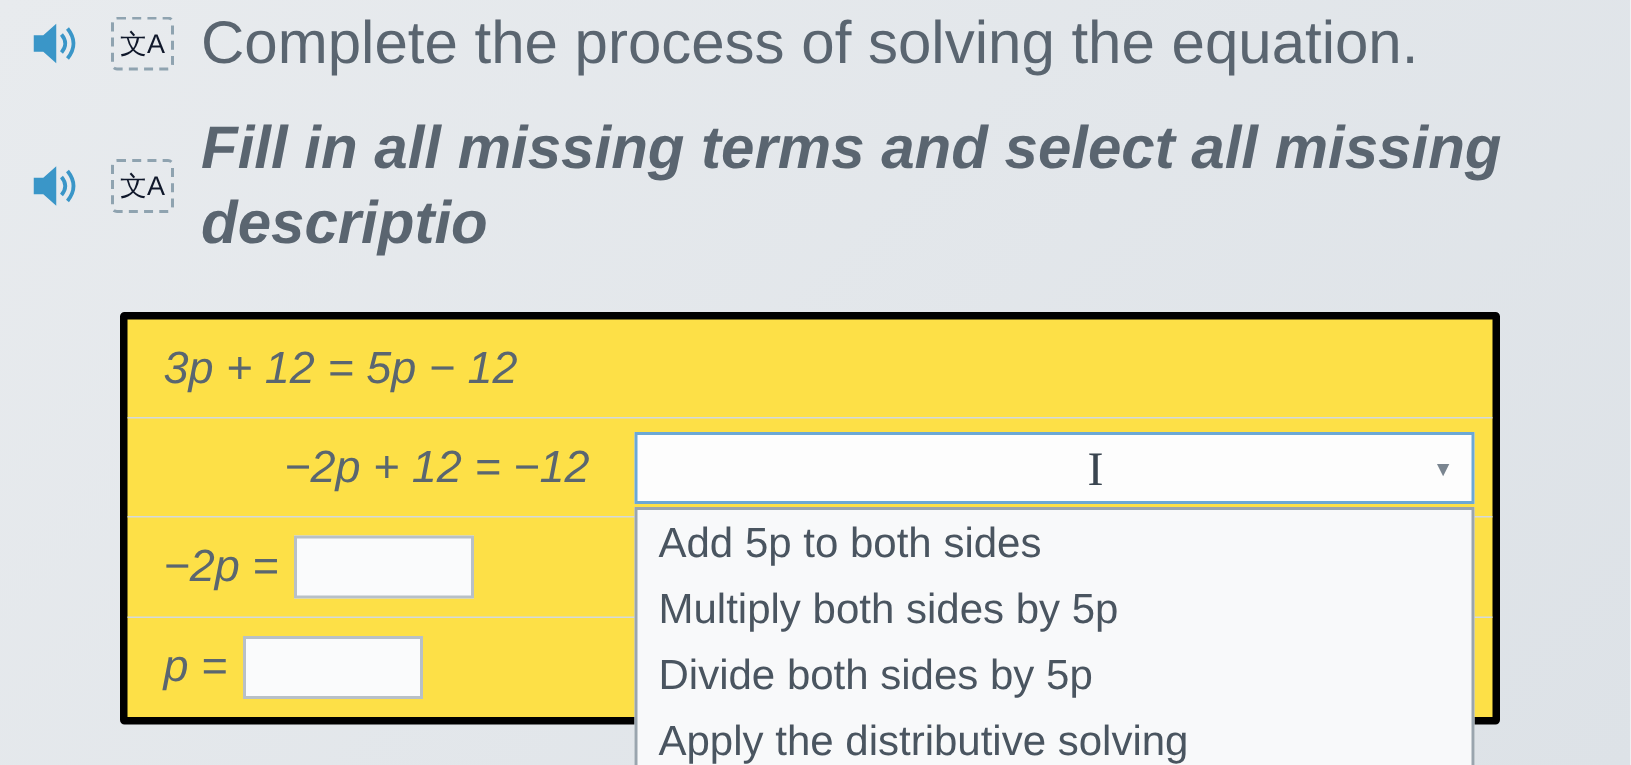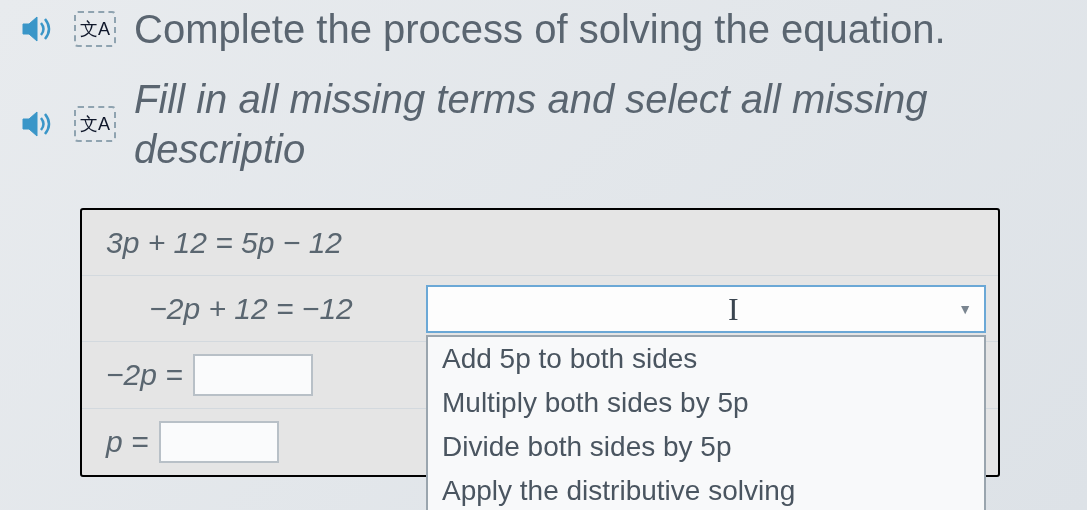--- a/index.html
+++ b/index.html
@@ -36,27 +36,27 @@
       justify-content: center;
       font-size: 18px;
       color: #0f172a;
       flex-shrink: 0;
     }
     .instruction-text {
       font-size: 40px;
       color: #5a6570;
       line-height: 1.25;
     }
-    .italic { font-style: italic; }
+    .italic { font-style: italic; font-weight: bold; }
     .work-area {
       margin: 30px 0 0 80px;
-      border: 2px solid #000000;
+      border: 5px solid #000000;
       border-radius: 3px;
       width: 920px;
-      background: #e5e5e5;
+      background: #fde047;
       position: relative;
     }
     .eq-row {
       display: flex;
       align-items: center;
       min-height: 66px;
       border-bottom: 1px solid #d3d9de;
     }
     .eq-row:last-child { border-bottom: none; }
     .eq-left {
@@ -149,21 +149,21 @@
 <div class="work-area">
 
   <div class="eq-row">
     <div class="eq-left" style="justify-content:flex-start;">
       <span>3p + 12 = 5p − 12</span>
     </div>
     <div class="eq-right"></div>
   </div>
 
   <div class="eq-row">
-    <div class="eq-left" style="justify-content:center;">
+    <div class="eq-left" style="justify-content:flex-end;">
       <span>−2p + 12 = −12</span>
     </div>
     <div class="eq-right" style="position:relative;">
       <div class="dropdown-box">
         <span></span>
         <span class="cursor-i">I</span>
         <span class="caret">▼</span>
       </div>
       <div class="dropdown-list">
         <div class="dropdown-option">Add 5p to both sides</div>

